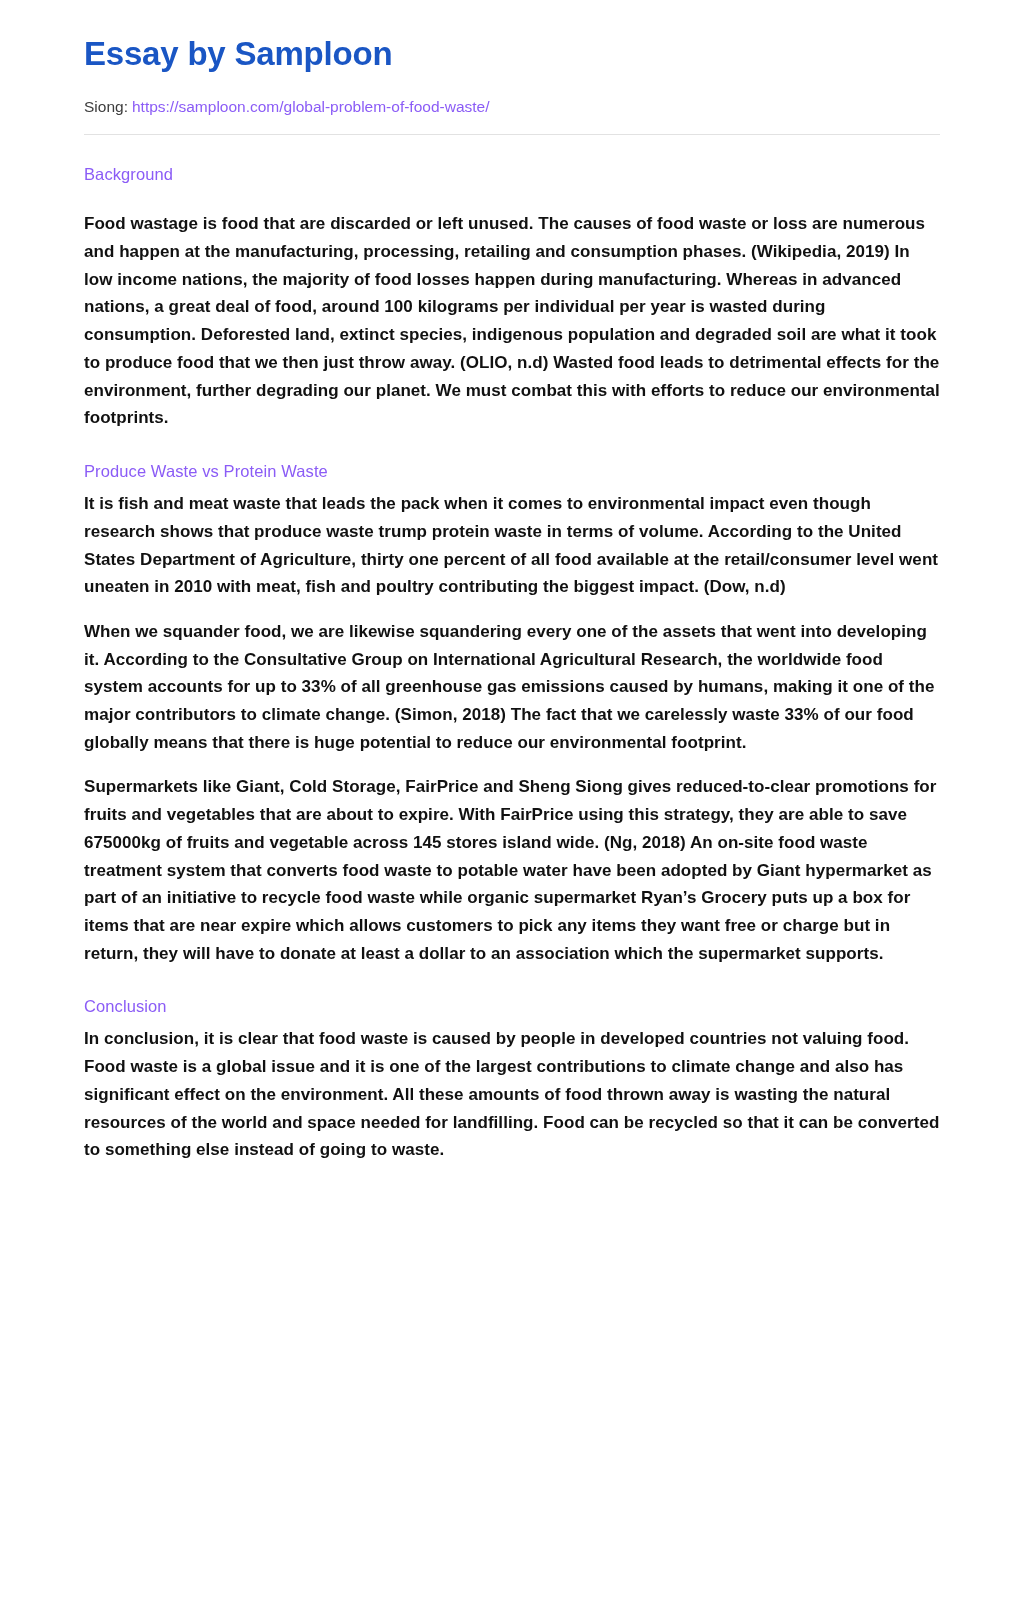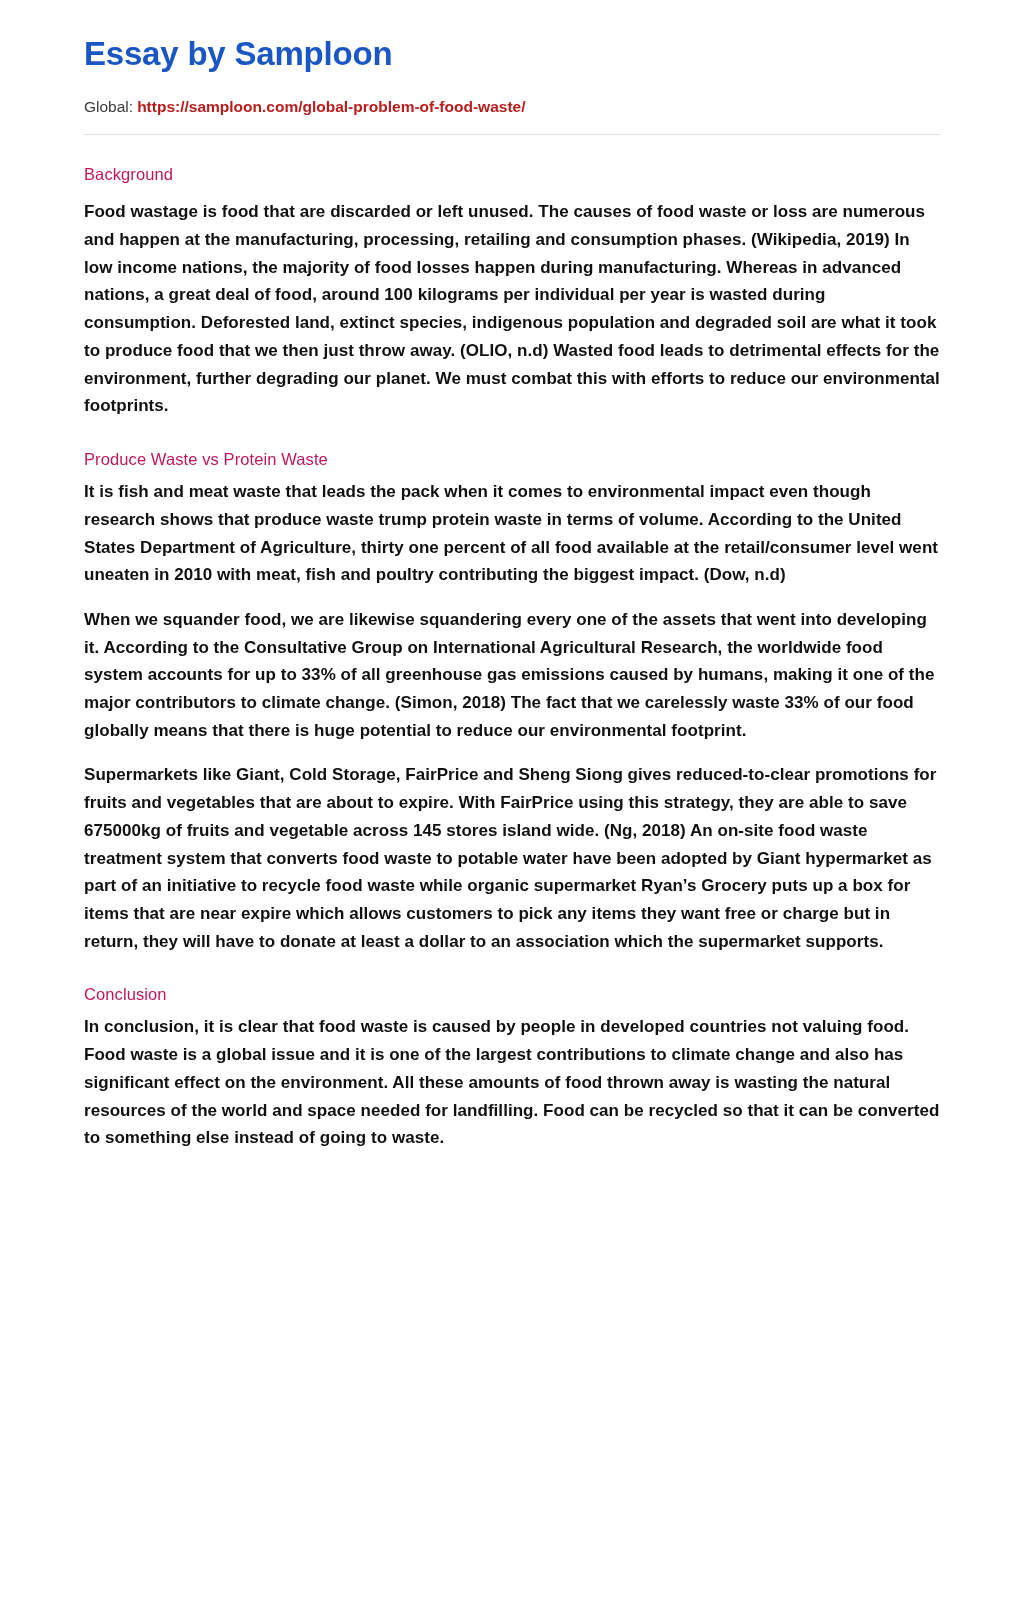--- a/index.html
+++ b/index.html
@@ -31,22 +31,22 @@
     margin-top: 22px;
     font-size: 15.5px;
     line-height: 1.4;
     white-space: nowrap;
   }
   .source-label {
     color: #3c3c3c;
     font-weight: 400;
   }
   .source-url {
-    color: #b91c1c;
-    font-weight: 700;
+    color: #8b5cf6;
+    font-weight: 400;
     text-decoration: none;
     margin-left: 4px;
   }
   .divider {
     margin-top: 17px;
     border: 0;
     border-top: 1px solid #e2e2e2;
     height: 0;
     width: 100%;
   }
@@ -55,44 +55,44 @@
     font-size: 30px;
     font-weight: 700;
     color: #050505;
     letter-spacing: -0.3px;
     line-height: 1.25;
   }
   .section-heading {
     margin-top: 28px;
     font-size: 16.5px;
     font-weight: 400;
-    color: #be185d;
+    color: #8b5cf6;
     line-height: 1.4;
     letter-spacing: 0.1px;
   }
   .para {
     margin-top: 7px;
     font-size: 17px;
     font-weight: 600;
     color: #111111;
     line-height: 1.63;
     letter-spacing: 0.05px;
     text-align: left;
   }
-  .para:first-of-type { margin-top: 12px; }
+  .para:first-of-type { margin-top: 24px; }
 </style>
 </head>
 <body>
 
 <div class="page">
 
   <div class="brand">Essay by Samploon</div>
 
   <div class="source-line">
-    <span class="source-label">Global:</span><a class="source-url" href="#">https://samploon.com/global-problem-of-food-waste/</a>
+    <span class="source-label">Siong:</span><a class="source-url" href="#">https://samploon.com/global-problem-of-food-waste/</a>
   </div>
 
   <hr class="divider">
 
 
   <div class="section-heading">Background</div>
   <p class="para">Food wastage is food that are discarded or left unused. The causes of food waste or loss are numerous and happen at the manufacturing, processing, retailing and consumption phases. (Wikipedia, 2019) In low income nations, the majority of food losses happen during manufacturing. Whereas in advanced nations, a great deal of food, around 100 kilograms per individual per year is wasted during consumption. Deforested land, extinct species, indigenous population and degraded soil are what it took to produce food that we then just throw away. (OLIO, n.d) Wasted food leads to detrimental effects for the environment, further degrading our planet. We must combat this with efforts to reduce our environmental footprints.</p>
 
 
   <div class="section-heading">Produce Waste vs Protein Waste</div>

